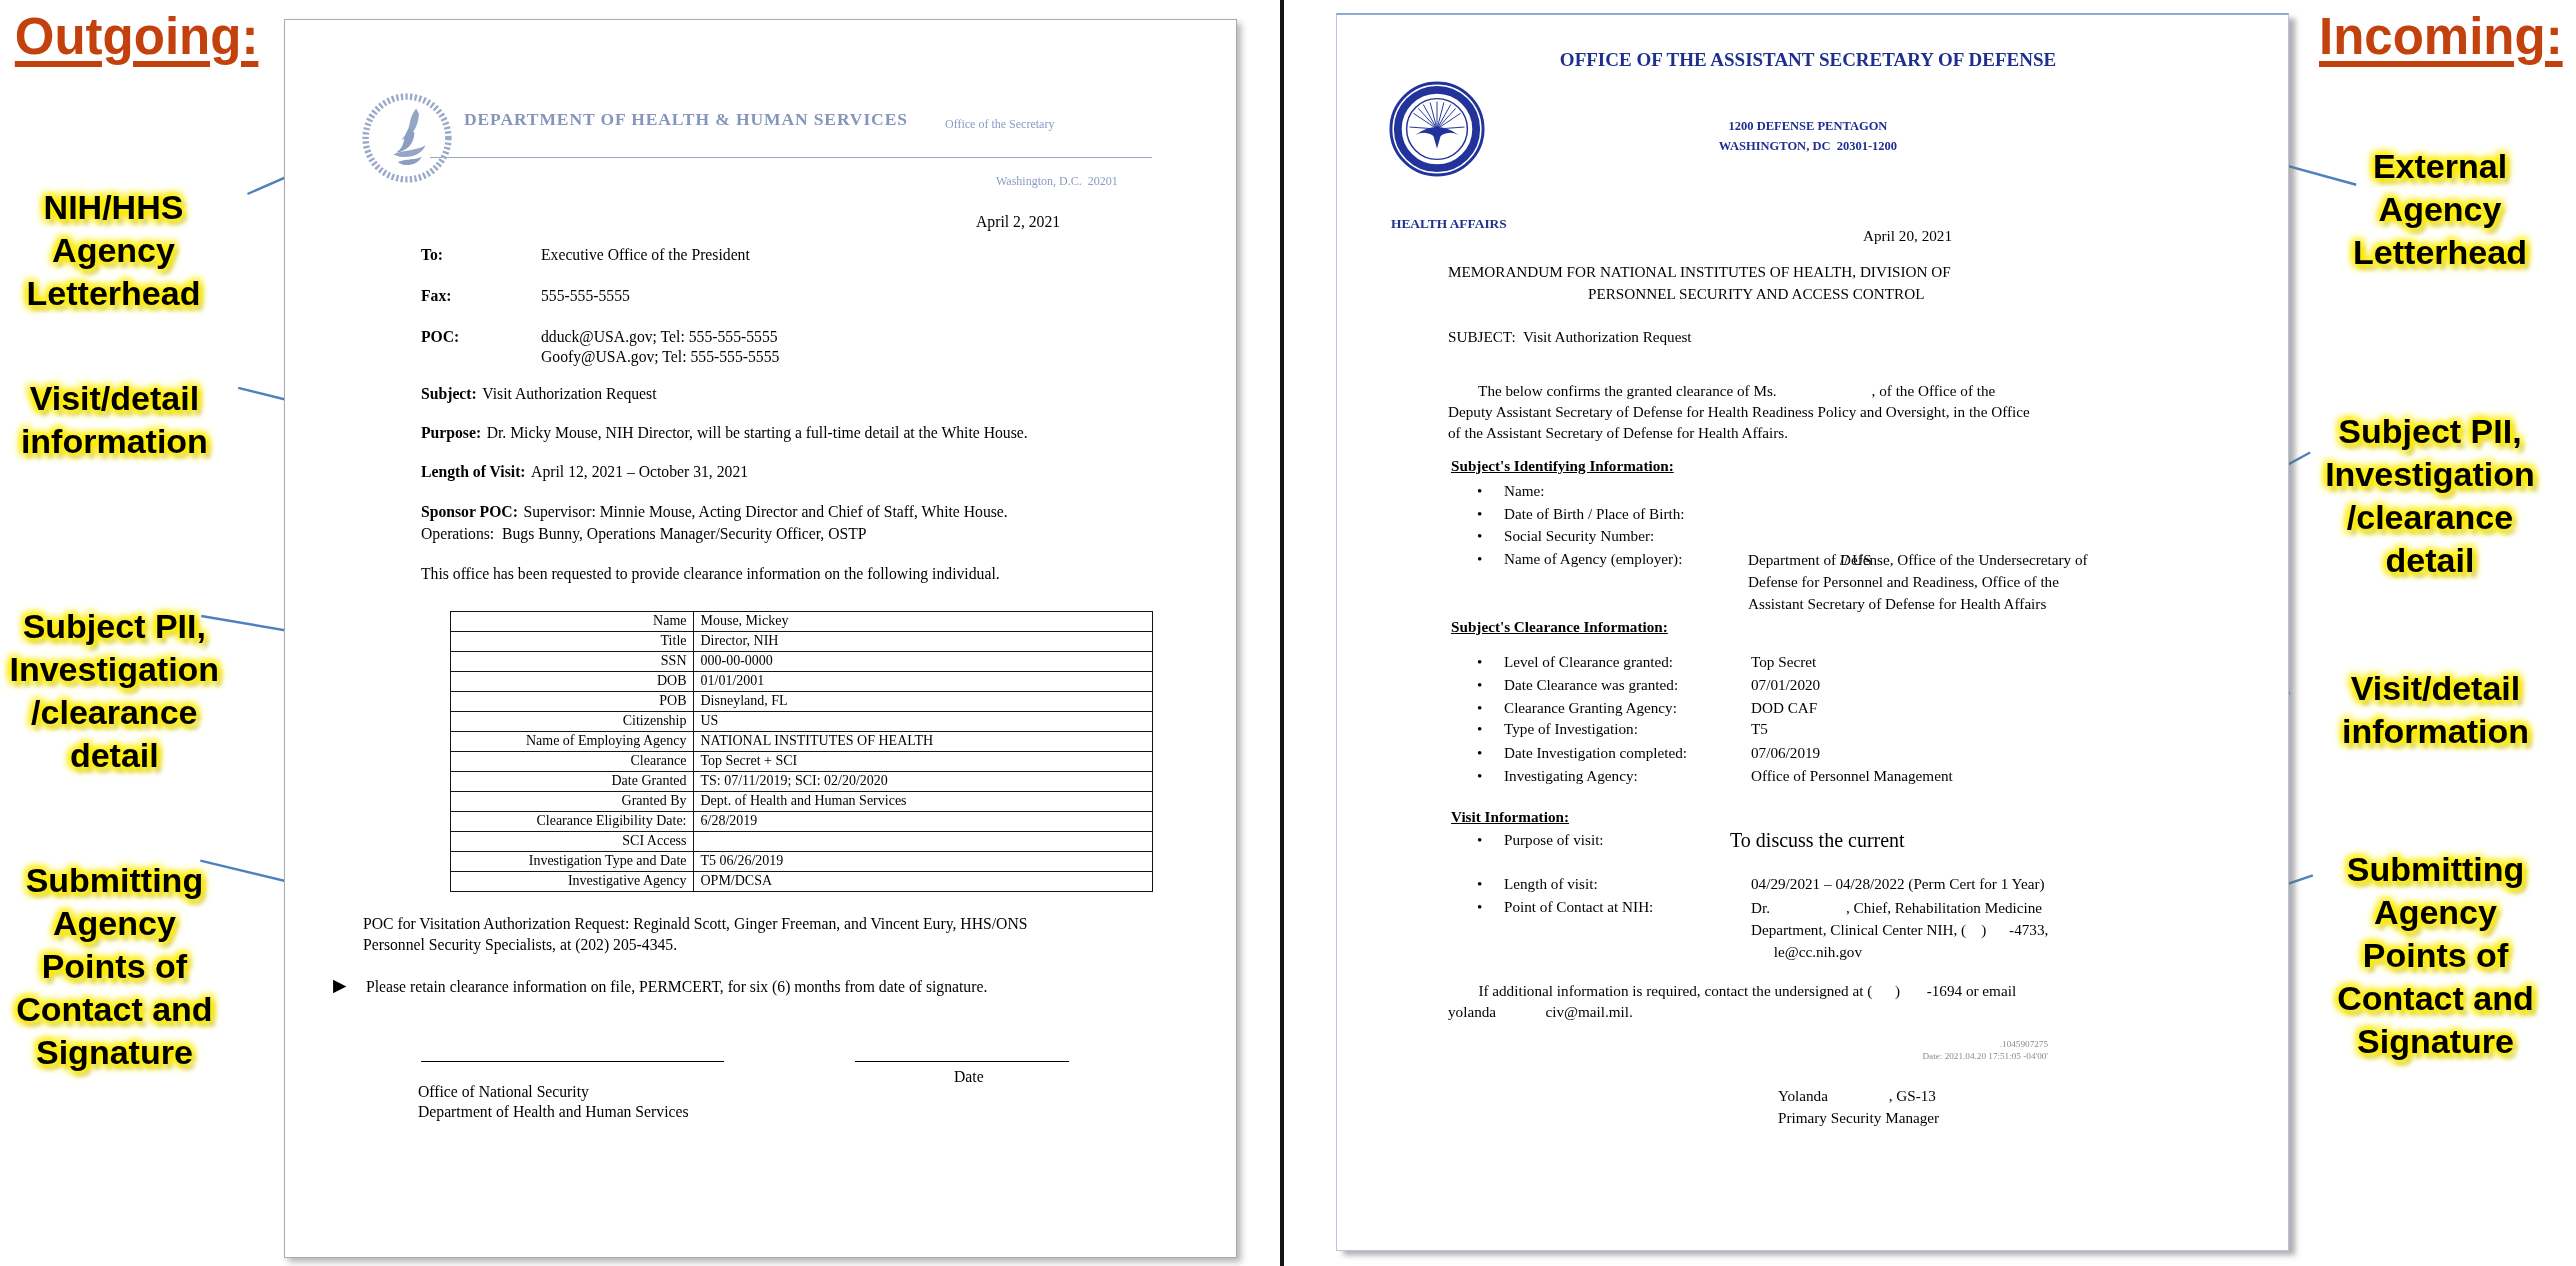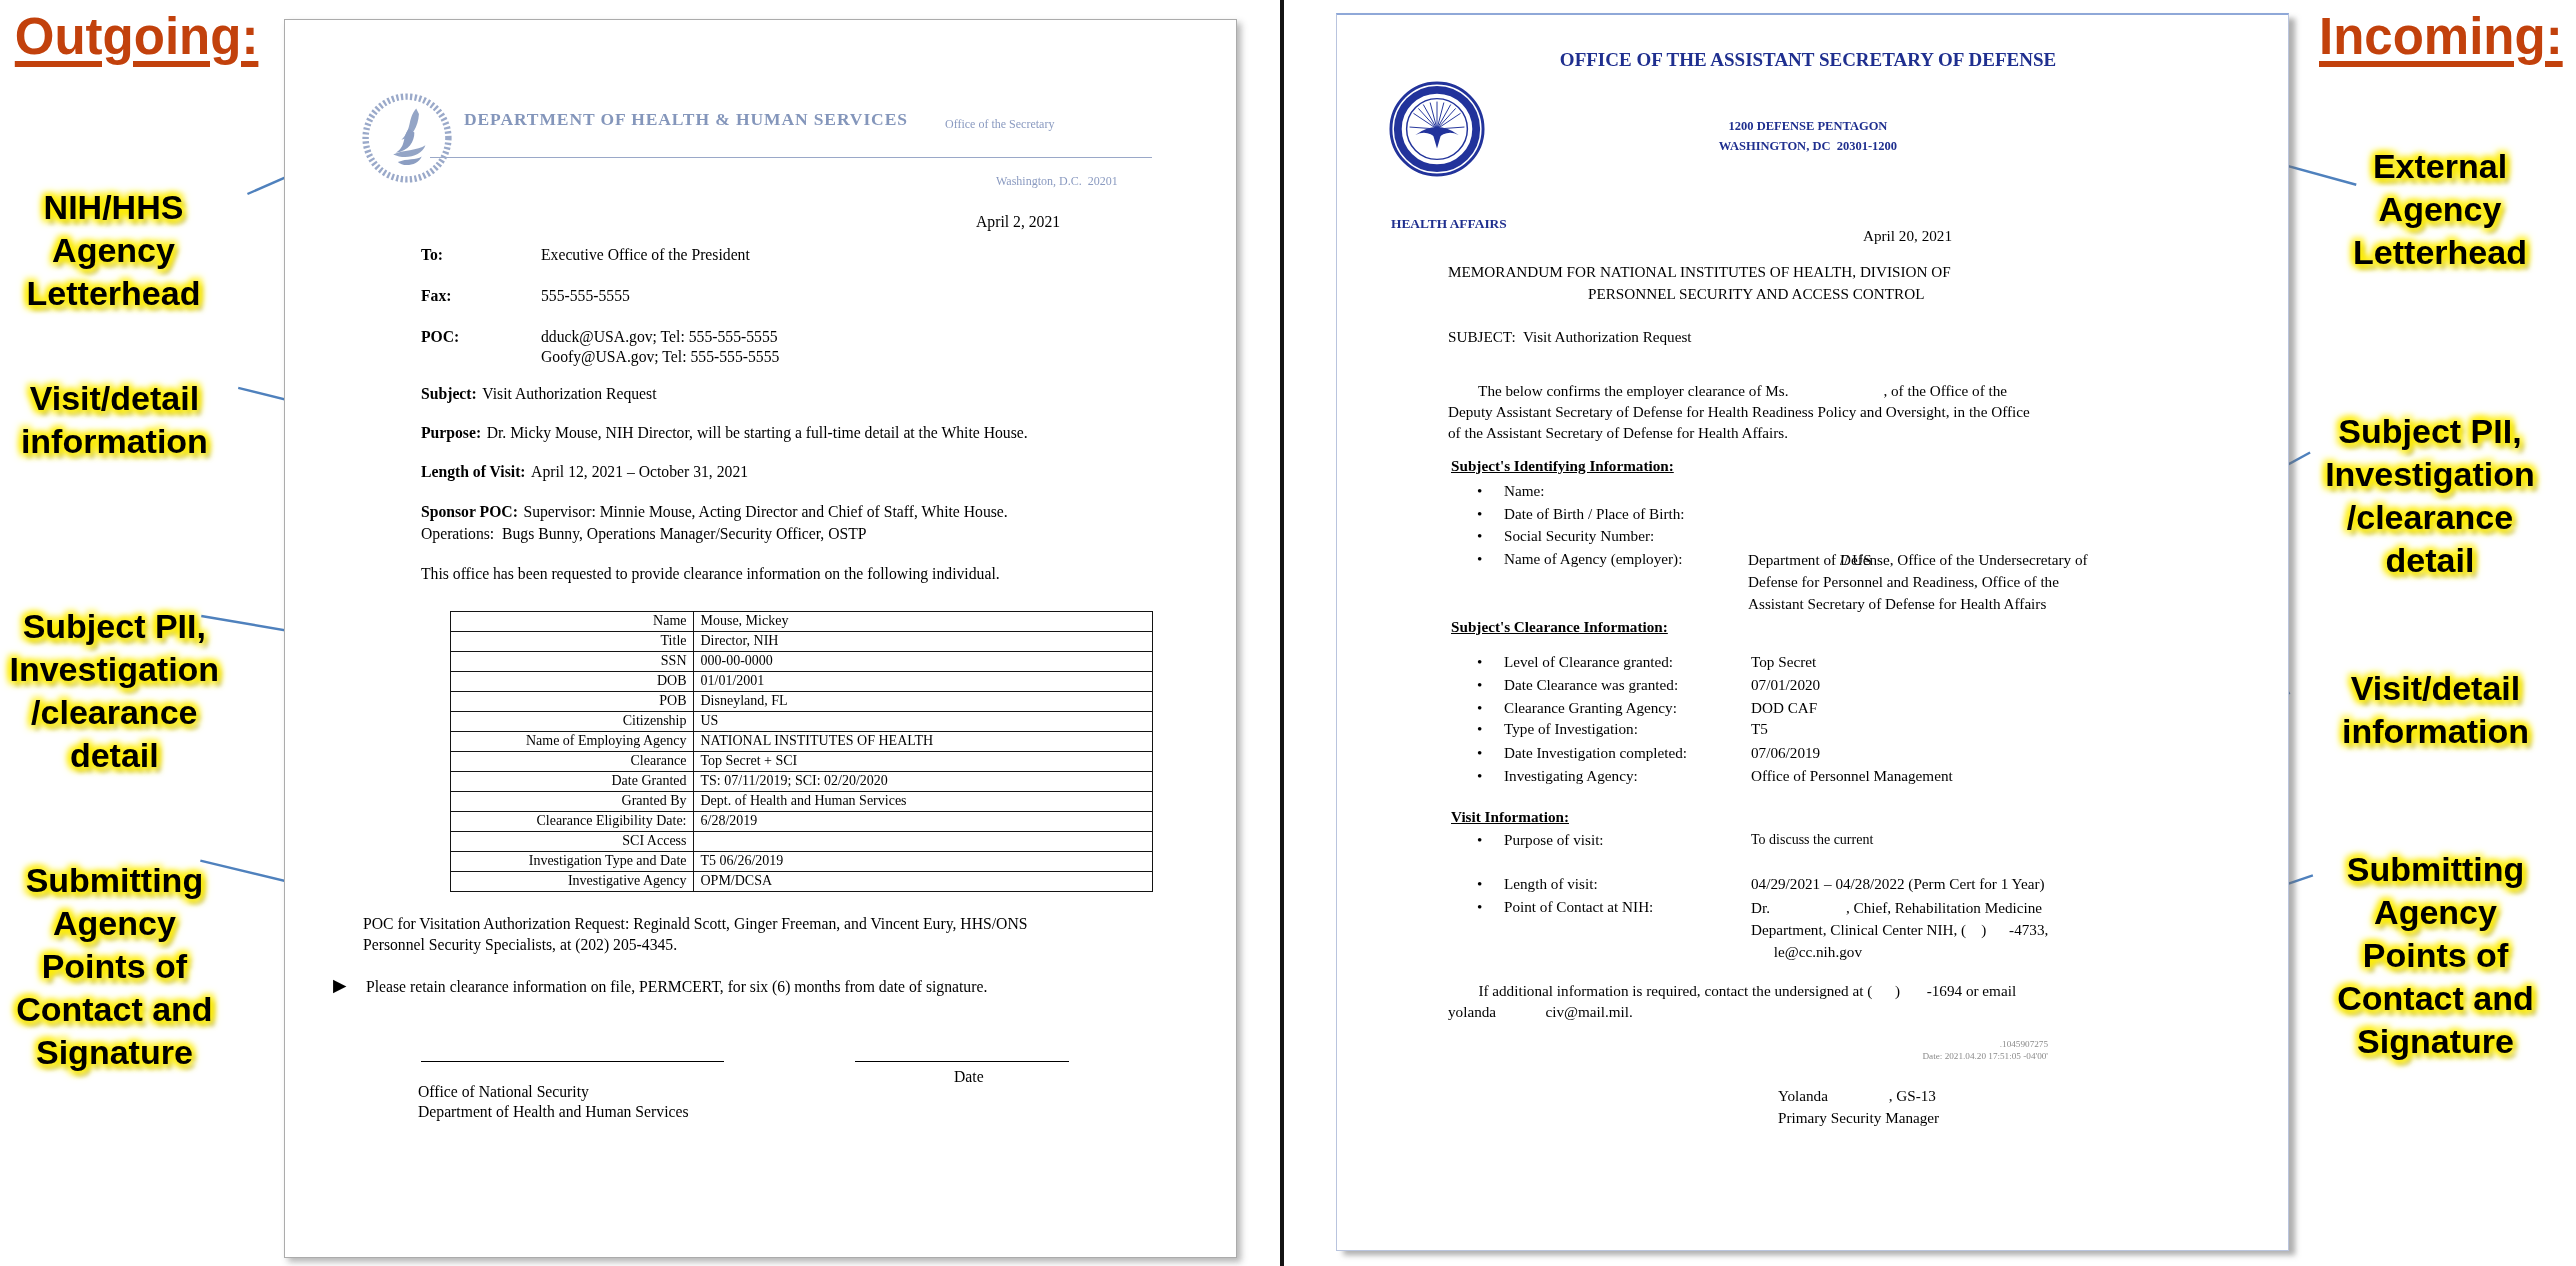--- a/index.html
+++ b/index.html
@@ -234,21 +234,21 @@
   <div class="abs navy rd-title" style="left:148px;top:35px;width:646px;">OFFICE OF THE ASSISTANT SECRETARY OF DEFENSE</div>
   <div class="abs navy rd-addr" style="left:148px;top:103px;width:646px;">1200 DEFENSE PENTAGON</div>
   <div class="abs navy rd-addr pre" style="left:148px;top:123px;width:646px;">WASHINGTON, DC  20301-1200</div>
   <div class="abs navy" style="left:54px;top:199px;font-size:13.4px;">HEALTH AFFAIRS</div>
   <div class="abs" style="left:526px;top:211px;">April 20, 2021</div>
 
   <div class="abs" style="left:111px;top:247px;">MEMORANDUM FOR NATIONAL INSTITUTES OF HEALTH, DIVISION OF</div>
   <div class="abs" style="left:251px;top:269px;">PERSONNEL SECURITY AND ACCESS CONTROL</div>
   <div class="abs pre" style="left:111px;top:312px;">SUBJECT:  Visit Authorization Request</div>
 
-  <div class="abs pre" style="left:111px;top:366px;">        The below confirms the employer clearance of Ms.                         , of the Office of the</div>
+  <div class="abs pre" style="left:111px;top:366px;">        The below confirms the granted clearance of Ms.                         , of the Office of the</div>
   <div class="abs pre" style="left:111px;top:387px;">Deputy Assistant Secretary of Defense for Health Readiness Policy and Oversight, in the Office</div>
   <div class="abs pre" style="left:111px;top:408px;">of the Assistant Secretary of Defense for Health Affairs.</div>
 
   <div class="abs heading-u" style="left:114px;top:441px;">Subject's Identifying Information:</div>
   <div class="bullet-dot" style="left:140px;top:466px;">•</div>
   <div class="abs" style="left:167px;top:466px;">Name:</div>
   <div class="bullet-dot" style="left:140px;top:489px;">•</div>
   <div class="abs" style="left:167px;top:489px;">Date of Birth / Place of Birth:</div>
   <div class="abs pre" style="left:503px;top:489px;margin-top:46px;">// US</div>
   <div class="bullet-dot" style="left:140px;top:511px;">•</div>
@@ -275,21 +275,21 @@
   <div class="bullet-dot" style="left:140px;top:728px;">•</div>
   <div class="abs" style="left:167px;top:728px;">Date Investigation completed:</div>
   <div class="abs" style="left:414px;top:728px;">07/06/2019</div>
   <div class="bullet-dot" style="left:140px;top:751px;">•</div>
   <div class="abs" style="left:167px;top:751px;">Investigating Agency:</div>
   <div class="abs" style="left:414px;top:751px;">Office of Personnel Management</div>
 
   <div class="abs heading-u" style="left:114px;top:792px;">Visit Information:</div>
   <div class="bullet-dot" style="left:140px;top:815px;">•</div>
   <div class="abs" style="left:167px;top:815px;">Purpose of visit:</div>
-  <div class="abs" style="left:414px;top:815px;font-size:14px;">To discuss the current</div>
+  <div class="abs" style="left:393px;top:815px;font-size:20px;">To discuss the current</div>
   <div class="bullet-dot" style="left:140px;top:859px;">•</div>
   <div class="abs" style="left:167px;top:859px;">Length of visit:</div>
   <div class="abs" style="left:414px;top:859px;">04/29/2021 – 04/28/2022 (Perm Cert for 1 Year)</div>
   <div class="bullet-dot" style="left:140px;top:882px;">•</div>
   <div class="abs" style="left:167px;top:882px;">Point of Contact at NIH:</div>
   <div class="abs pre" style="left:414px;top:882px;line-height:22px;">Dr.                    , Chief, Rehabilitation Medicine
 Department, Clinical Center NIH, (    )      -4733,
       le@cc.nih.gov</div>
 
   <div class="abs pre" style="left:111px;top:966px;">        If additional information is required, contact the undersigned at (      )       -1694 or email</div>

